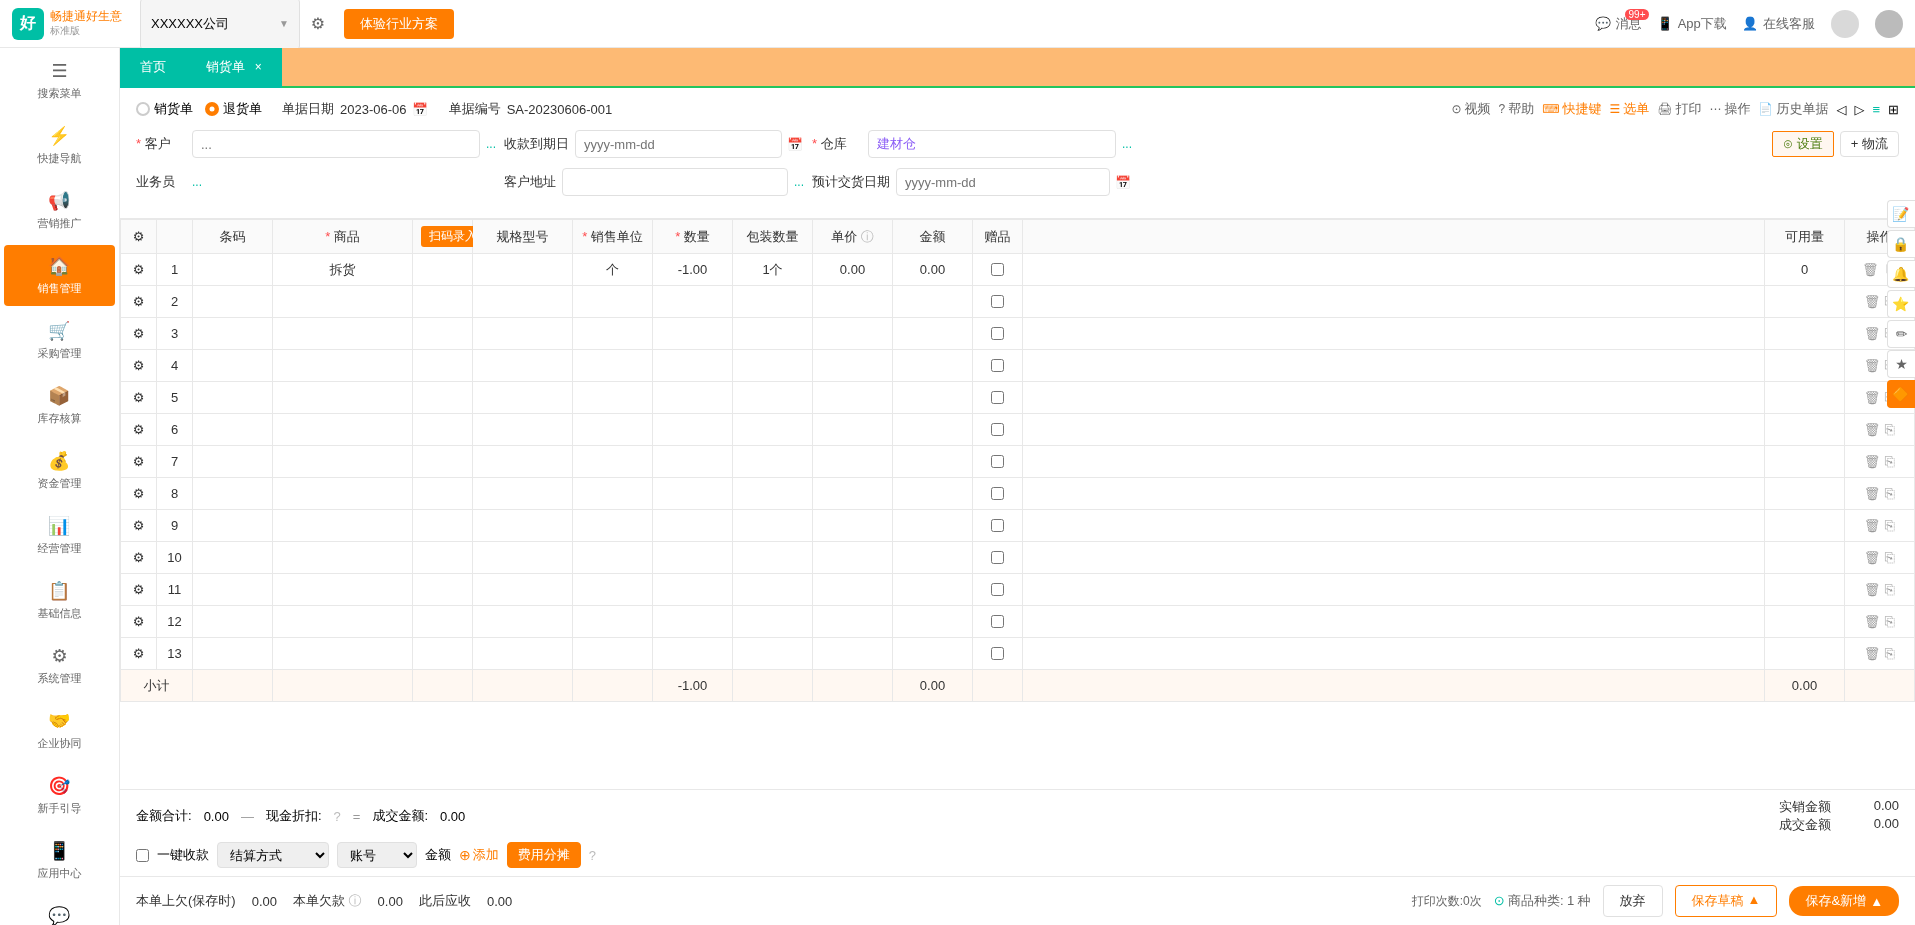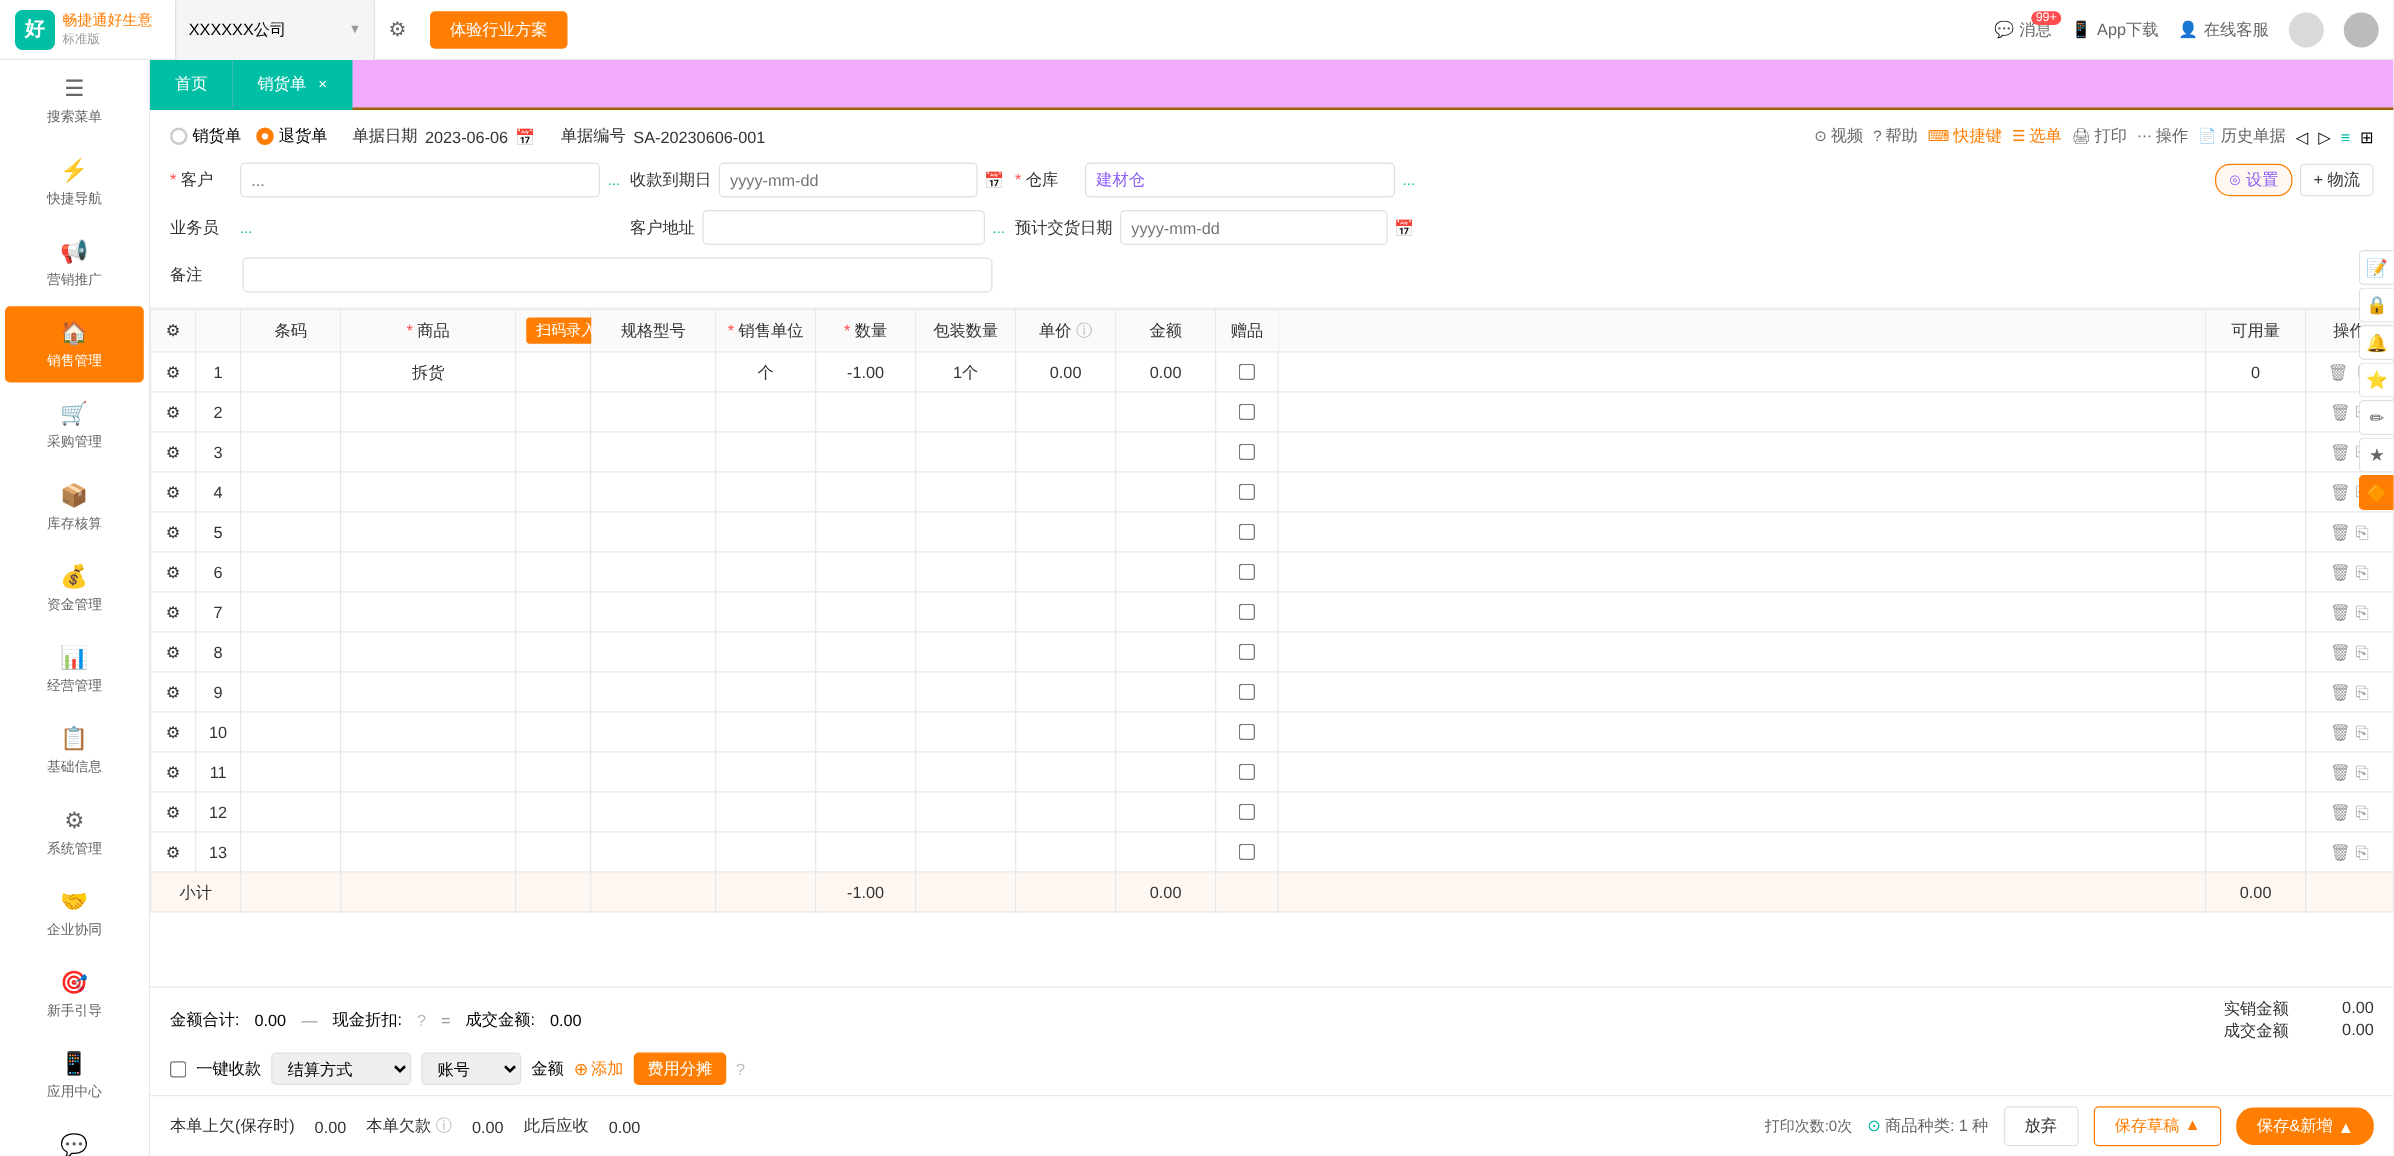--- a/index.html
+++ b/index.html
@@ -27,21 +27,21 @@
     .sidebar { width: 120px; background: #fff; border-right: 1px solid #e8e8e8; display: flex; flex-direction: column; flex-shrink: 0; overflow-y: auto; }
     .sidebar-item { display: flex; flex-direction: column; align-items: center; padding: 10px 4px; cursor: pointer; color: #666; gap: 4px; border-radius: 4px; margin: 2px 4px; }
     .sidebar-item.active { background: #ff7d00; color: #fff; border-radius: 4px; }
     .sidebar-item .icon { font-size: 18px; }
     .sidebar-item .label { font-size: 11px; text-align: center; }
 
     
     .content-area { flex: 1; display: flex; flex-direction: column; overflow: hidden; }
 
     
-    .tab-bar { background: #f0abfc; display: flex; align-items: flex-start; border-bottom: 2px solid #a16207; padding: 0; flex-shrink: 0; }
+    .tab-bar { background: #fdba74; display: flex; align-items: flex-start; border-bottom: 2px solid #22c55e; padding: 0; flex-shrink: 0; }
     .tab-item { padding: 10px 20px; cursor: pointer; color: #333; border-bottom: 2px solid transparent; margin-bottom: -2px; }
     .tab-item.active { color: #fff; background: #00bfa5; }
     .tab-item.home { color: #fff; background: #00bfa5; }
     .tab-close { color: #fff; margin-left: 6px; font-size: 12px; }
 
     
     .form-area { background: #fff; padding: 12px 16px; flex-shrink: 0; border-bottom: 1px solid #e8e8e8; }
     .form-top-bar { display: flex; align-items: center; gap: 20px; margin-bottom: 12px; }
     .radio-group { display: flex; gap: 12px; align-items: center; }
     .radio-item { display: flex; align-items: center; gap: 4px; cursor: pointer; }
@@ -54,21 +54,21 @@
     .top-actions { margin-left: auto; display: flex; align-items: center; gap: 8px; }
     .top-action-btn { color: #666; cursor: pointer; display: flex; align-items: center; gap: 3px; font-size: 12px; }
     .top-action-btn.highlight { color: #ff7d00; }
     .form-row { display: flex; align-items: center; gap: 8px; margin-bottom: 10px; }
     .form-field { display: flex; align-items: center; gap: 6px; flex: 1; }
     .field-label { color: #333; white-space: nowrap; min-width: 50px; }
     .field-label.required::before { content: '* '; color: #ff4d4f; }
     .field-input { flex: 1; border: 1px solid #e0e0e0; border-radius: 4px; padding: 4px 8px; color: #333; background: #fff; height: 28px; }
     .field-input.placeholder { color: #bbb; }
     .field-suffix { color: #00bfa5; cursor: pointer; font-size: 12px; }
-    .setting-btn { border: 1px solid #ff7d00; color: #8b5cf6; border-radius: 12px; padding: 3px 10px; cursor: pointer; background: #fff7f0; }
+    .setting-btn { border: 1px solid #ff7d00; color: #4d7c0f; border-radius: 2px; padding: 3px 10px; cursor: pointer; background: #fff7f0; }
     .logistics-btn { border: 1px solid #e0e0e0; color: #333; border-radius: 4px; padding: 3px 10px; cursor: pointer; background: #fff; }
 
     
     .table-container { flex: 1; overflow: auto; background: #fff; }
     .data-table { width: 100%; border-collapse: collapse; table-layout: fixed; }
     .data-table th { background: #fafafa; border: 1px solid #e8e8e8; padding: 6px 8px; text-align: center; font-weight: 500; color: #333; white-space: nowrap; position: sticky; top: 0; z-index: 2; }
     .data-table td { border: 1px solid #e8e8e8; padding: 4px 8px; text-align: center; color: #333; height: 32px; }
     .col-settings { width: 36px; }
     .col-num { width: 36px; }
     .col-barcode { width: 80px; }
@@ -299,24 +299,20 @@
           <input class="field-input placeholder" type="text" placeholder="" style="color: rgb(187, 187, 187); flex: 1 1 0%;">
           <span class="field-suffix">...</span>
         </div>
         <div class="form-field" style="max-width:320px;">
           <span class="field-label">预计交货日期</span>
           <input class="field-input placeholder" type="text" placeholder="yyyy-mm-dd" style="color: rgb(187, 187, 187);">
           <span>📅</span>
         </div>
       </div>
 
-      <div class="form-row" style="margin-bottom:0;">
-        <span class="field-label">备注</span>
-        <input class="field-input" type="text" style="flex: 1 1 0%; max-width: 600px;">
-      </div>
     </div>
 
     <div class="table-container">
       <table class="data-table">
         <thead>
           <tr>
             <th class="col-settings">⚙</th>
             <th class="col-num"></th>
             <th class="col-barcode">条码</th>
             <th class="col-product">

